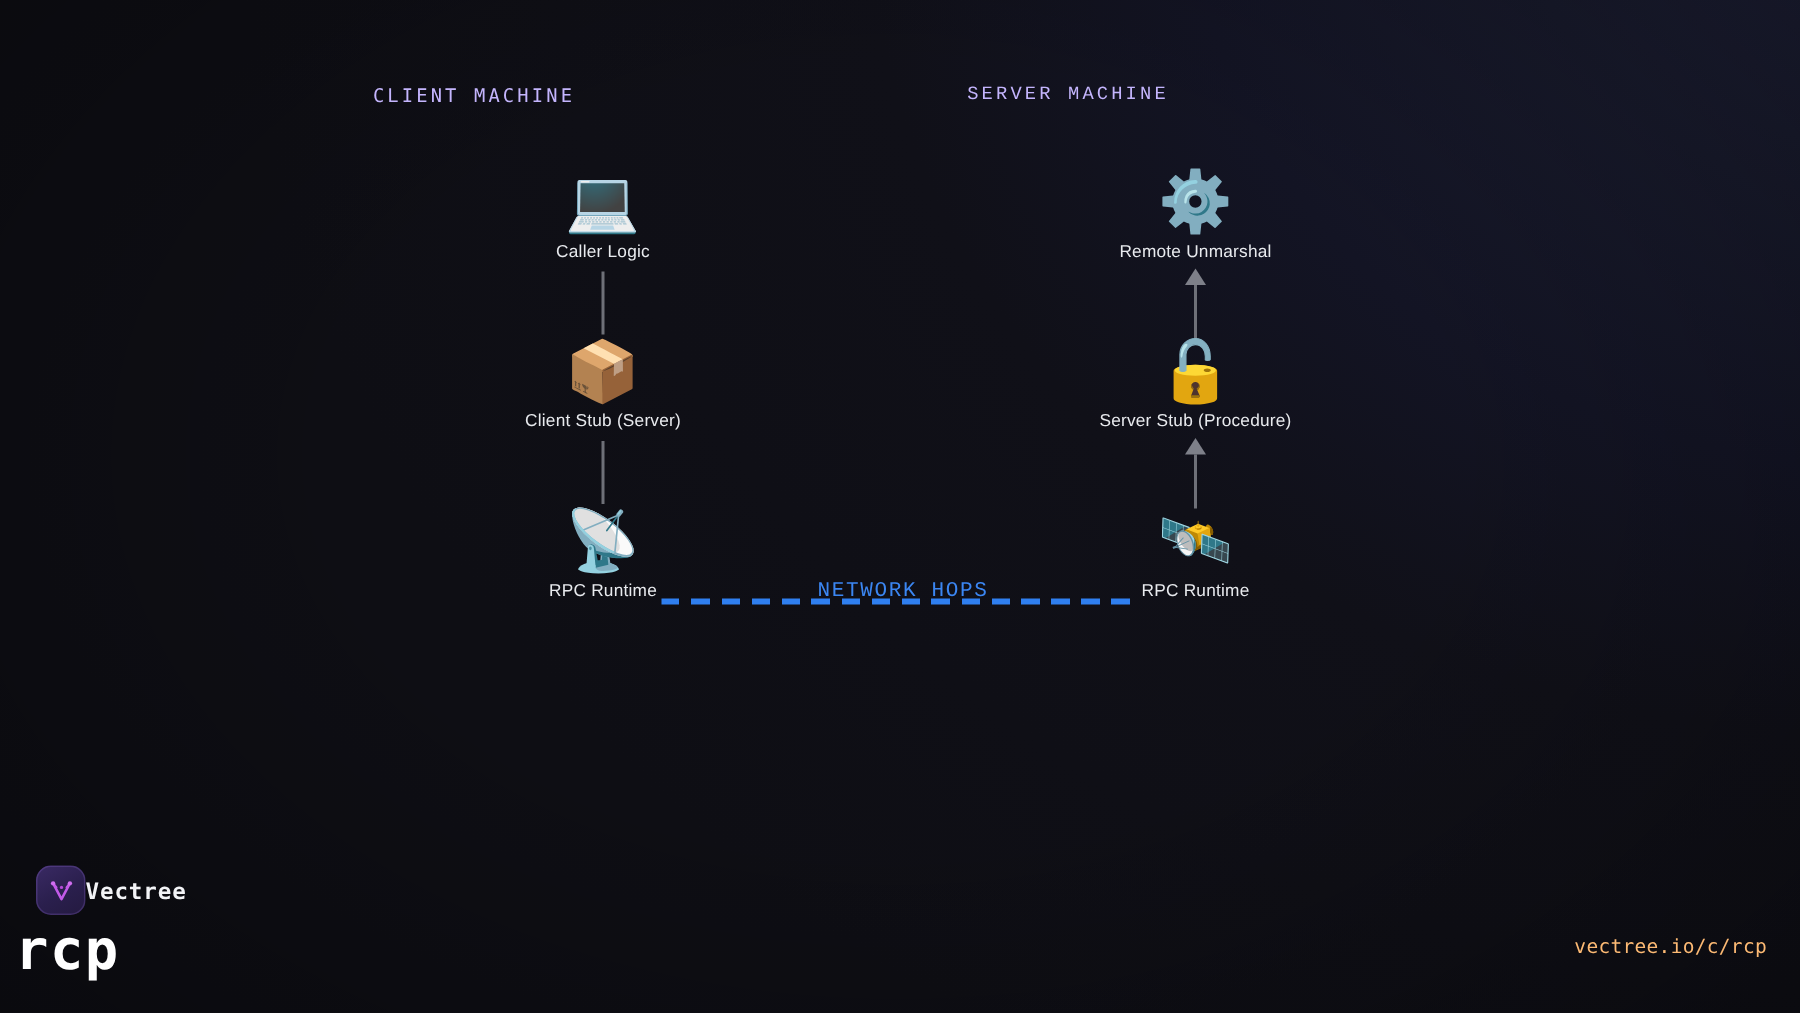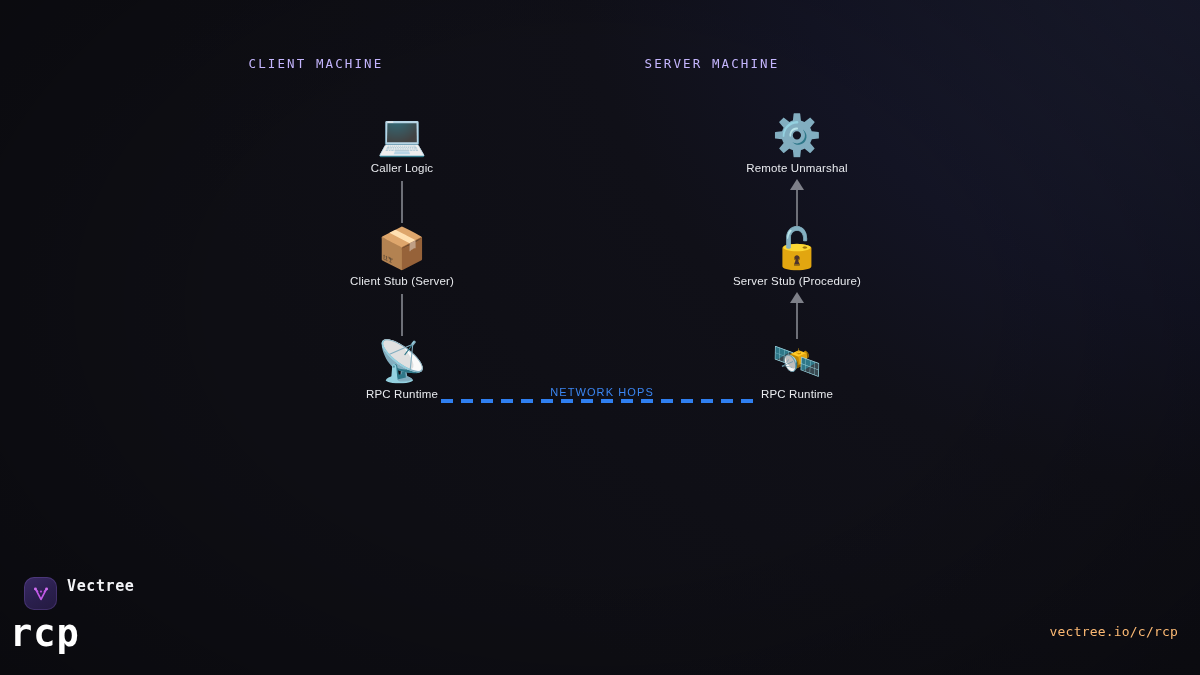--- a/index.html
+++ b/index.html
@@ -90,35 +90,35 @@
     position: absolute;
     height: 4px;
     background-image: repeating-linear-gradient(
       to right,
       #2f7ff0 0px, #2f7ff0 12px,
       rgba(0,0,0,0) 12px, rgba(0,0,0,0) 20px
     );
   }
   #network-link-label {
     position: absolute;
-    font-family: Liberation Sans, sans-serif;
-    font-size: 11px;
+    font-family: Liberation Mono, monospace;
+    font-size: 14px;
     letter-spacing: 1.1px;
     color: #3b86f2;
     white-space: nowrap;
     transform: translateX(-50%);
   }
 
   
   #brand {
     position: absolute;
     left: 24px;
     top: 577px;
     display: flex;
-    gap: 10px;
+    align-items: center;
   }
   #brand-logo {
     width: 33px;
     height: 33px;
     border-radius: 10px;
     background: linear-gradient(150deg, #3a2a64 0%, #2a1f4d 55%, #241a40 100%);
     display: flex;
     align-items: center;
     justify-content: center;
     box-shadow: inset 0 0 0 1px rgba(160,120,230,0.22);
@@ -153,21 +153,21 @@
 </style>
 </head>
 <body>
 
 <div id="bg-gradient"></div>
 <div id="bg-vignette"></div>
 
 <div id="diagram">
 
   <div class="column-header" style="left:316px; top:56px;">CLIENT MACHINE</div>
-  <div class="column-header" style="left:712px; top:56px;">SERVER MACHINE</div>
+  <div class="column-header" style="left:712px; top:56px;font-family:Liberation Mono, monospace;">SERVER MACHINE</div>
 
   <div class="connector" style="left:402px; top:181px; height:42px;"></div>
   <div class="connector" style="left:402px; top:294px; height:42px;"></div>
 
   <div class="connector" style="left:797px; top:190px; height:36px;"></div>
   <div class="arrowhead" style="left:797px; top:179px;"></div>
   <div class="connector" style="left:797px; top:303px; height:36px;"></div>
   <div class="arrowhead" style="left:797px; top:292px;"></div>
 
   <div id="network-link-label" style="left:602px; top:386px;">NETWORK HOPS</div>

